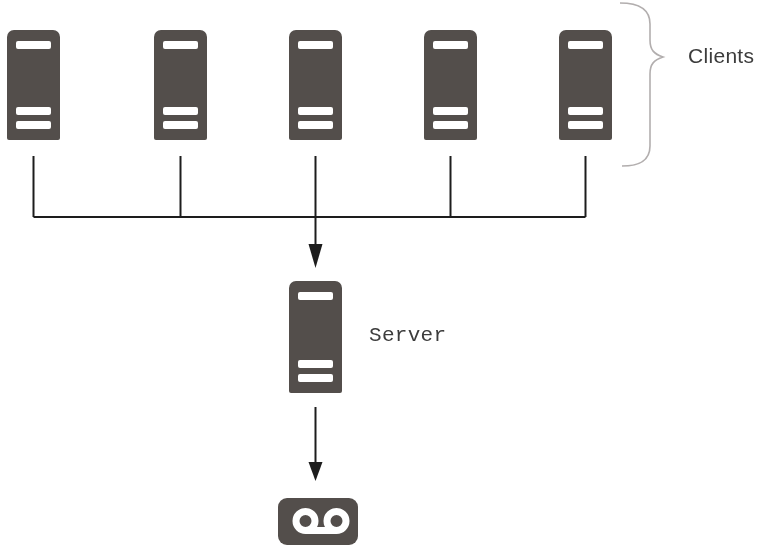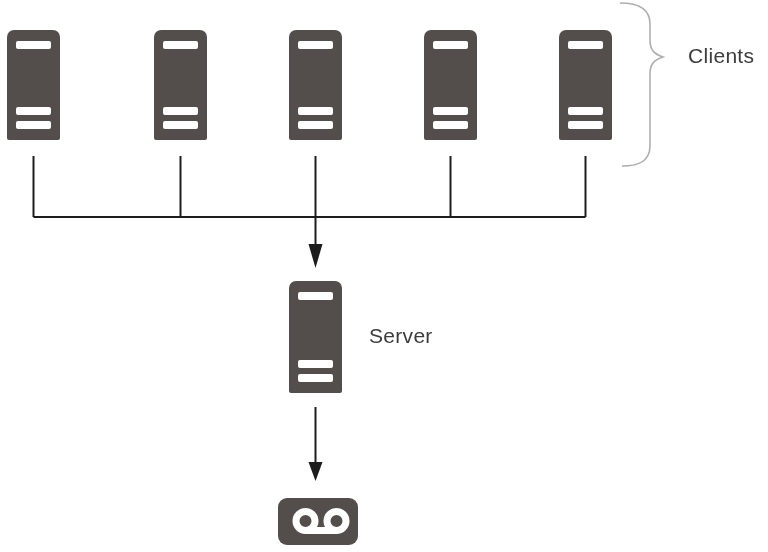--- a/index.html
+++ b/index.html
@@ -47,21 +47,21 @@
   .server-pos { left: 289px; top: 281px; height: 112px; }
 
   .diagram-label {
     position: absolute;
     font-size: 21px;
     color: #3c3c3c;
     letter-spacing: 0.3px;
     white-space: nowrap;
   }
   #clients-label { left: 688px; top: 44px; }
-  #server-label  { left: 369px; top: 324px; }
+  #server-label  { left: 369px; top: 324px; font-family: Liberation Mono, monospace; }
 
   svg.overlay {
     position: absolute;
     left: 0;
     top: 0;
     pointer-events: none;
   }
 </style>
 </head>
 <body>

